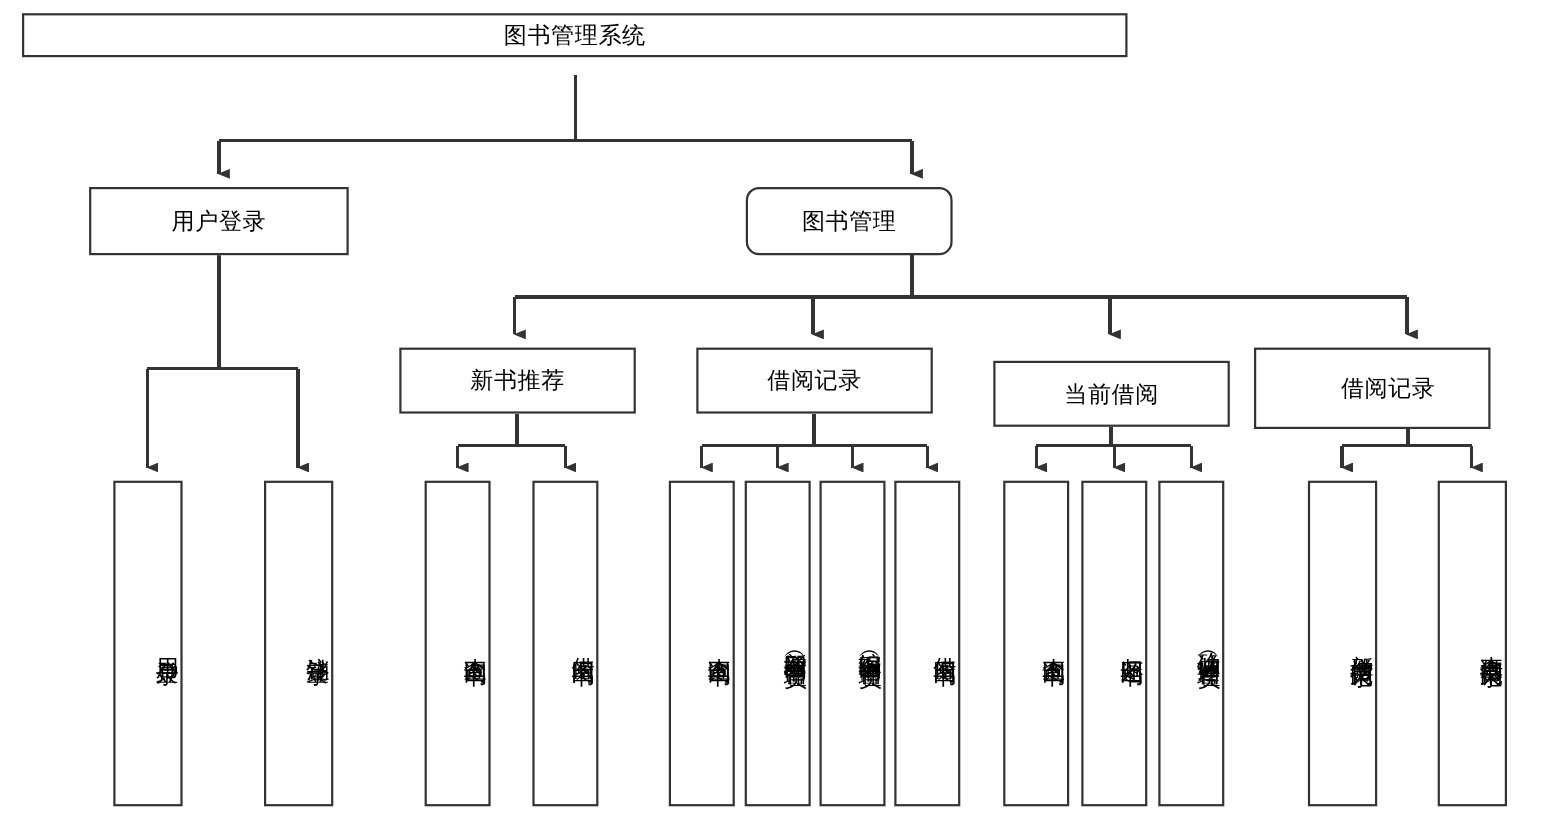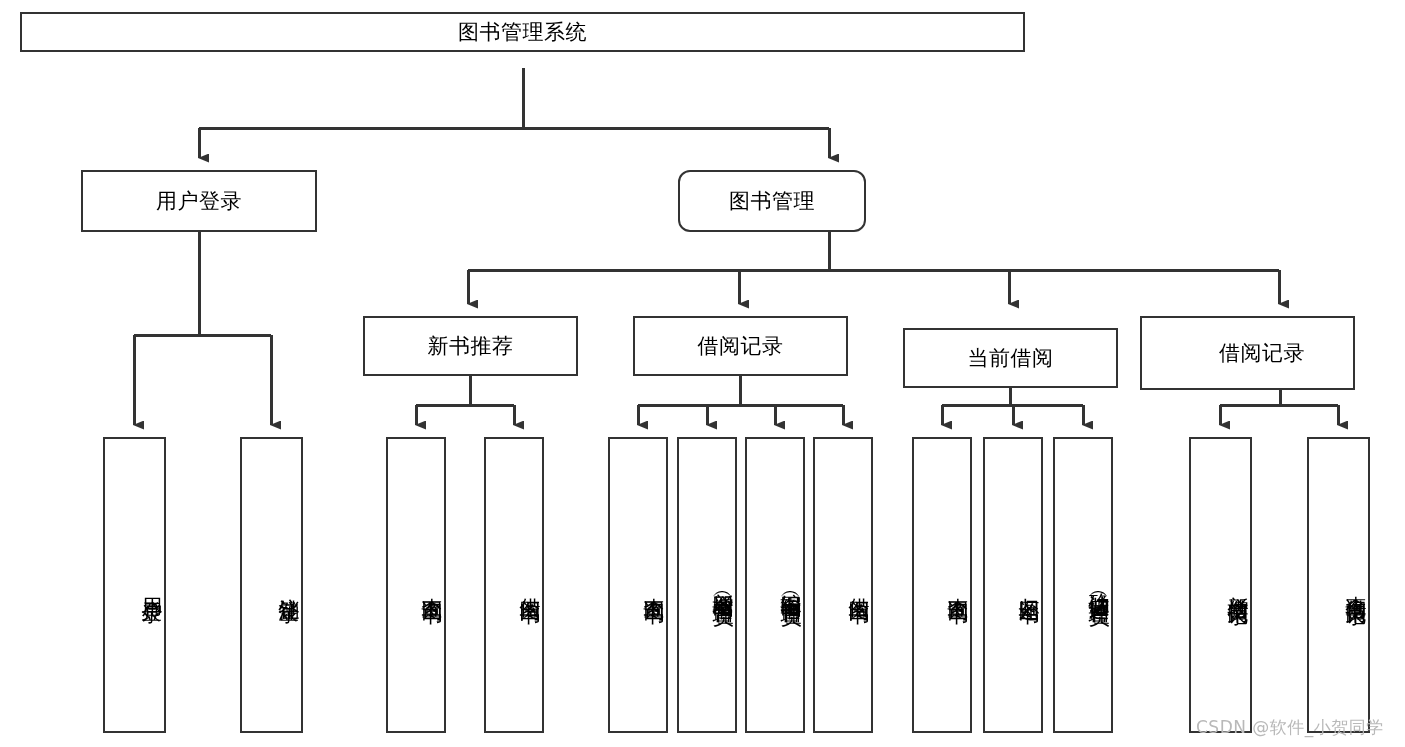--- a/index.html
+++ b/index.html
@@ -177,15 +177,14 @@
   <div class="node vert" id="n-leaf-confirm-return" style="left: 1053px; top: 437px; width: 60px; height: 296px;">
     <span class="label">确认归还（管理员）</span>
   </div>
   <div class="node vert" id="n-leaf-add-record" style="left: 1189px; top: 437px; width: 63px; height: 296px;">
     <span class="label">新增借阅记录</span>
   </div>
   <div class="node vert" id="n-leaf-query-record" style="left: 1307px; top: 437px; width: 63px; height: 296px;">
     <span class="label">查询借阅记录</span>
   </div>
 
-  <div class="watermark" id="wm" style="left: 1196px; top: 716px; color: rgb(185, 185, 185);">CSDN @软件_小贺同学</div>
 
 </div>
 
 </body></html>

